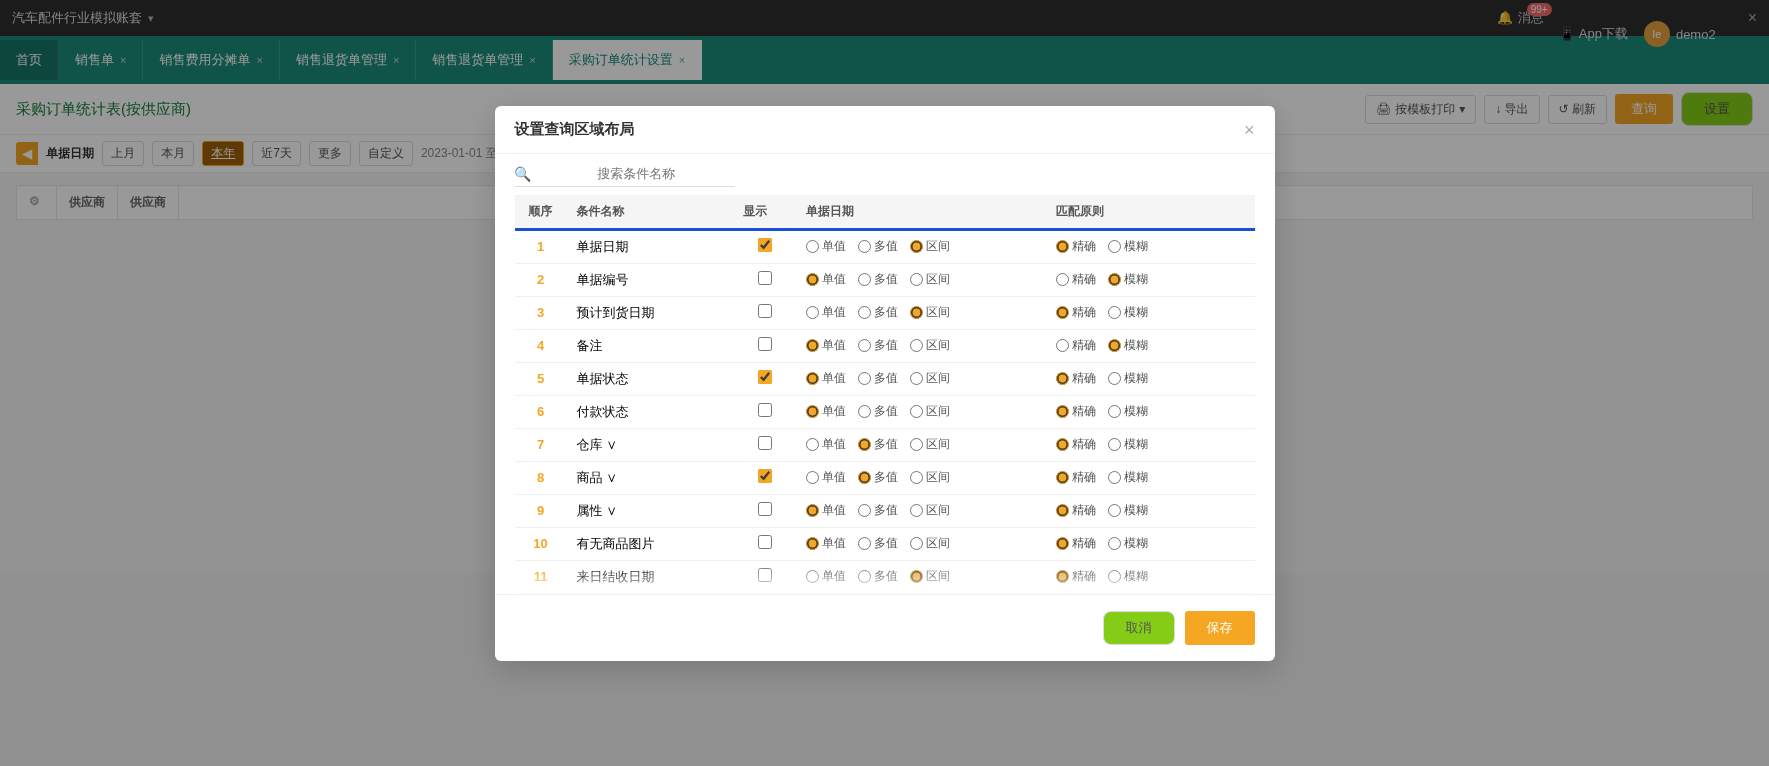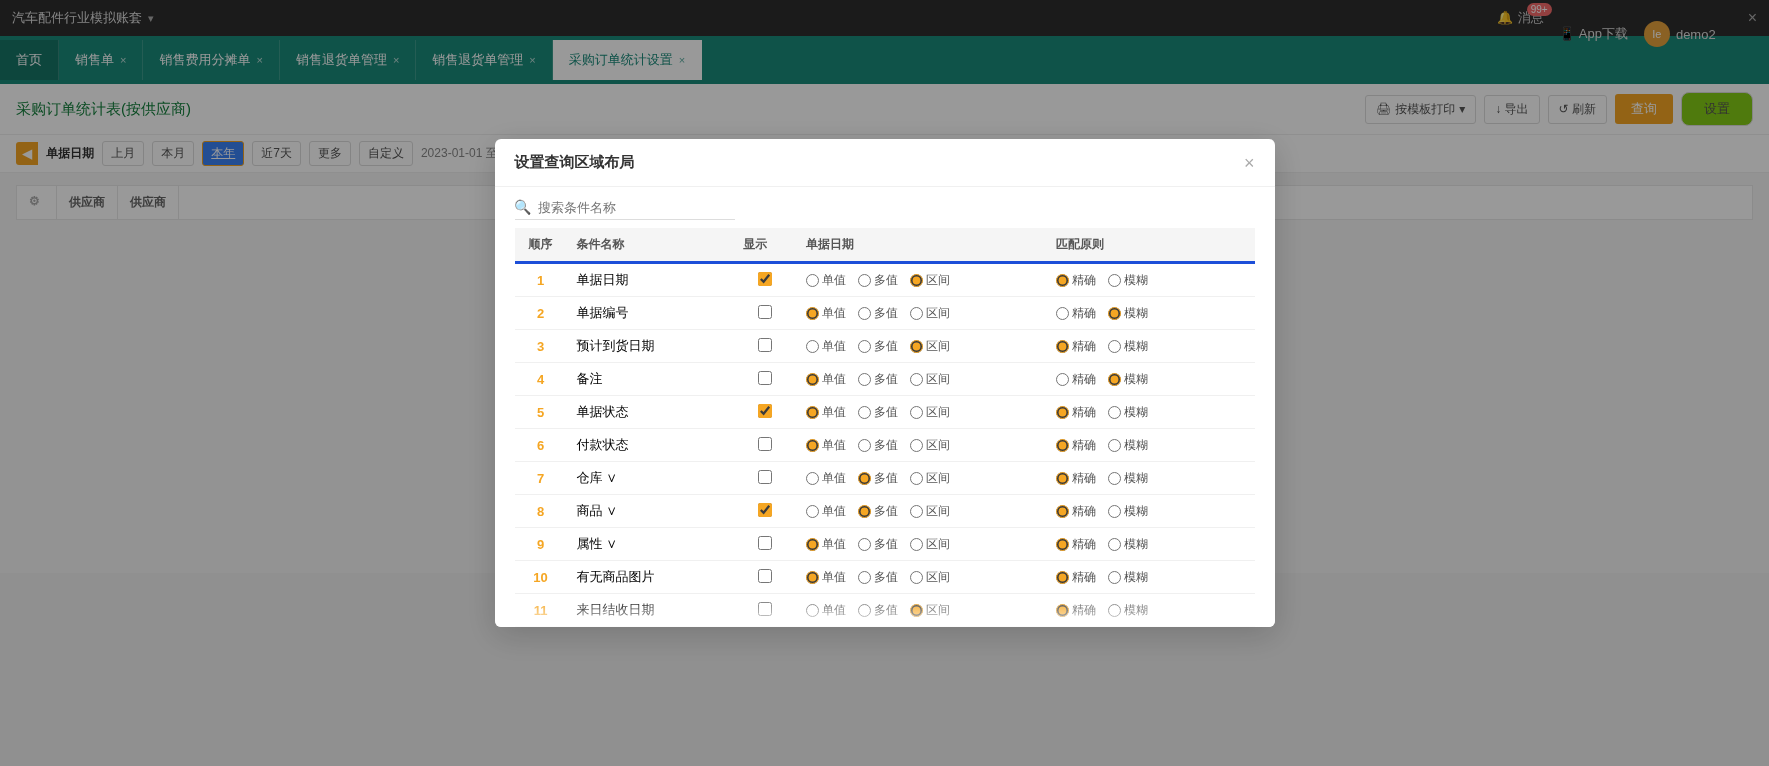--- a/index.html
+++ b/index.html
@@ -69,21 +69,21 @@
       display: flex;
       align-items: center;
       gap: 8px;
       border-bottom: 1px solid #eee;
       font-size: 12px;
       color: #555;
     }
     .filter-collapse { background: #f5a623; color: #fff; border: none; border-radius: 3px 0 0 3px; padding: 4px 6px; cursor: pointer; }
     .filter-label { font-weight: bold; color: #333; }
     .date-btn { padding: 3px 8px; border-radius: 3px; cursor: pointer; border: 1px solid #ddd; background: #fff; color: #555; font-size: 12px; }
-    .date-btn.active { background: #3b82f6; color: #fff; border-color: #f5a623; text-decoration: underline; }
+    .date-btn.active { background: #a16207; color: #fff; border-color: #f5a623; text-decoration: underline; }
     .date-range { color: #888; font-size: 12px; }
     .dots { color: #aaa; cursor: pointer; }
 
     
     .content-area {
       background: #f5f5f5;
       padding: 12px 16px;
       min-height: 400px;
     }
     .table-header-row {
@@ -150,20 +150,21 @@
       width: 220px;
     }
     .search-icon-modal { color: #aaa; margin-right: 6px; font-size: 14px; }
     .search-input-modal {
       border: none;
       outline: none;
       font-size: 13px;
       color: #6d28d9;
       width: 100%;
       background: transparent;
+      text-align: center;
     }
 
     
     .modal-table-wrap {
       flex: 1;
       overflow-y: auto;
       padding: 0 20px;
     }
     .modal-table {
       width: 100%;
@@ -714,14 +715,18 @@
                     <input type="radio" name="match_10" value="模糊" style="">
                     <span>模糊</span>
                   </label>
                 </div>
               </td>
             </tr>
           </tbody>
       </table>
     </div>
 
+    <div class="modal-footer">
+      <button class="btn-cancel">取消</button>
+      <button class="btn-save">保存</button>
+    </div>
   </div>
 </div>
 
 </body></html>

